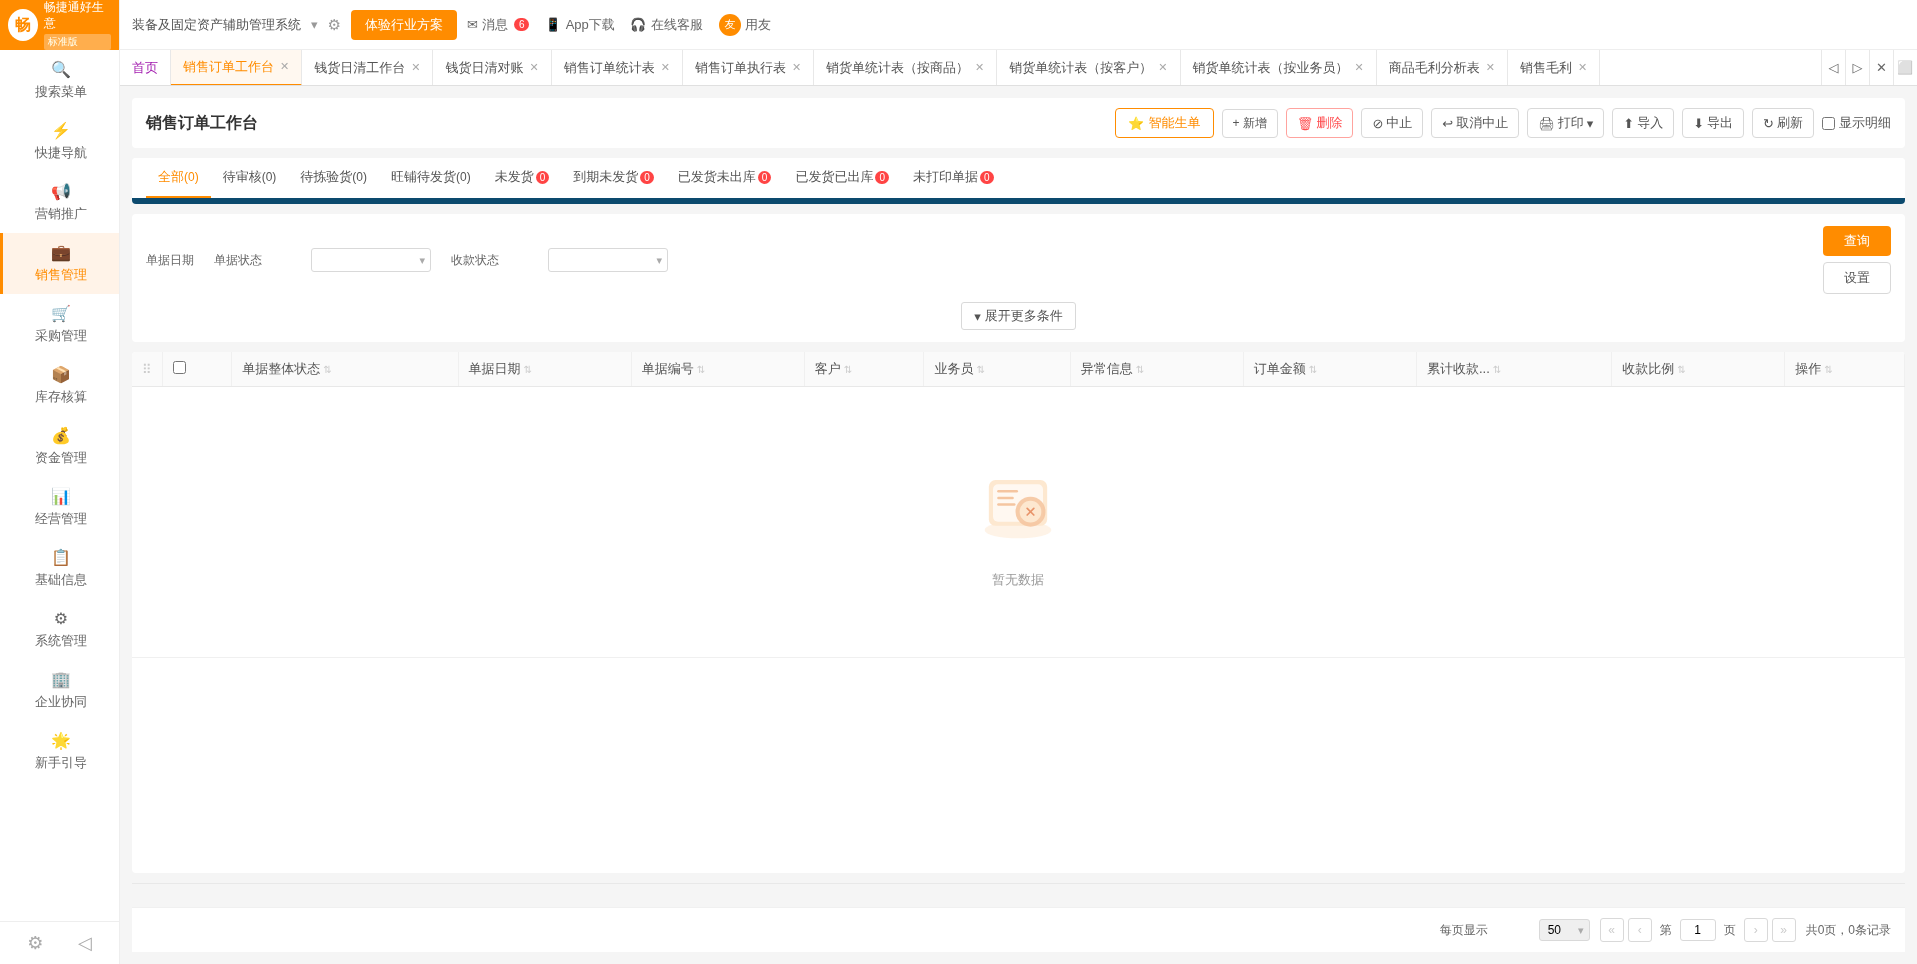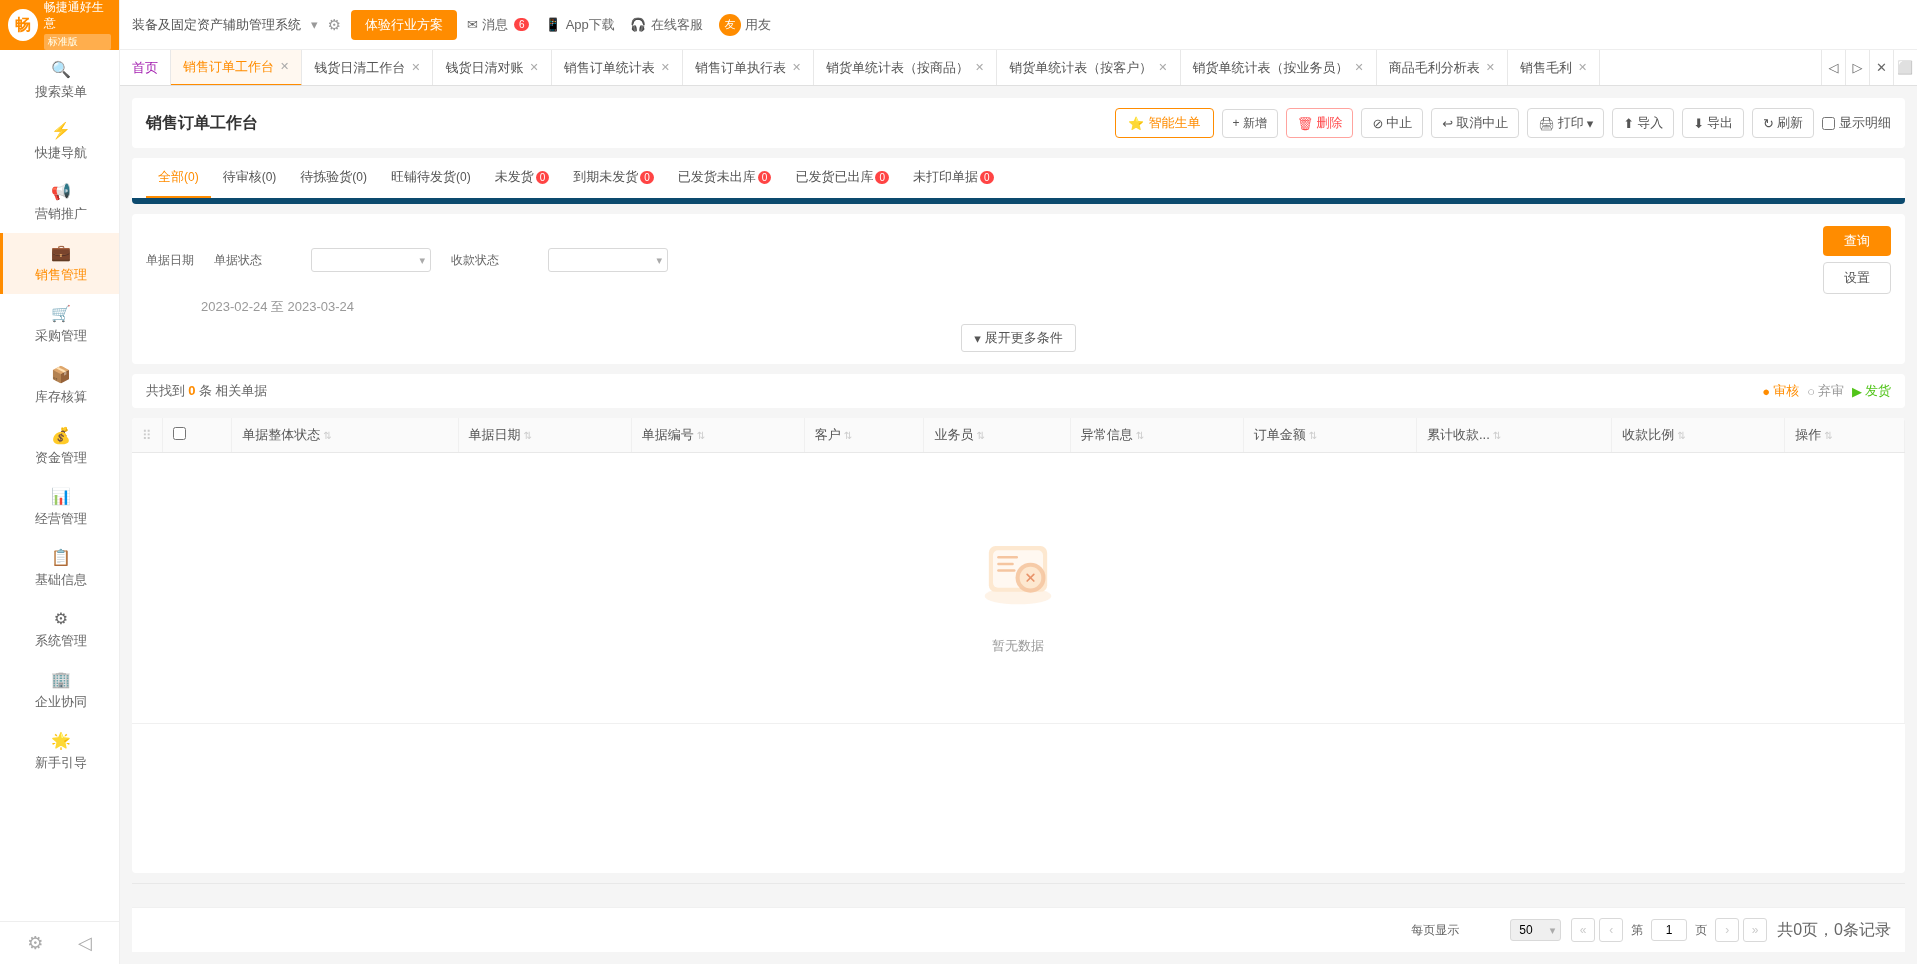--- a/index.html
+++ b/index.html
@@ -97,21 +97,21 @@
     .empty-text { color: #999; font-size: 13px; }
 
     
     .pagination { background: #fff; border-top: 1px solid #f0f0f0; padding: 10px 14px; display: flex; align-items: center; justify-content: flex-end; gap: 10px; }
     .page-size-label { color: #666; font-size: 12px; }
     .page-size-select { border: 1px solid #d9d9d9; border-radius: 3px; padding: 3px 20px 3px 8px; font-size: 12px; appearance: none; cursor: pointer; }
     .page-nav { display: flex; align-items: center; gap: 4px; }
     .page-btn { width: 24px; height: 24px; border: 1px solid #d9d9d9; border-radius: 3px; display: flex; align-items: center; justify-content: center; cursor: pointer; font-size: 12px; color: #555; background: #fff; }
     .page-btn.disabled { color: #ccc; cursor: default; }
     .page-input { width: 36px; border: 1px solid #d9d9d9; border-radius: 3px; padding: 3px 4px; font-size: 12px; text-align: center; }
-    .page-info { font-size: 16px; color: #666; }
+    .page-info { font-size: 12px; color: #666; }
 
     
     .h-scroll { height: 14px; background: #f5f5f5; border-top: 1px solid #e8e8e8; overflow-x: auto; }
     .h-scroll-inner { width: 2000px; height: 1px; }
 
     
     input[type=checkbox] { cursor: pointer; }
   </style>
 </head>
 <body>
@@ -346,57 +346,28 @@
             <select class="select-field">
               <option value=""></option>
             </select>
           </div>
         </div>
         <div class="search-actions">
           <button class="btn-query">查询</button>
           <button class="btn-setting">设置</button>
         </div>
       </div>
-      <div style="margin-top:4px;padding-left:55px;">
-        <span style="font-size:12px;color:#999;">
-          <span>2023-02-24</span>
-          <span> 至 </span>
-          <span>2023-03-24</span>
-        </span>
-      </div>
       <div class="expand-row">
         <button class="btn-expand">
           <span>▾</span>
           <span>展开更多条件</span>
         </button>
       </div>
     </div>
 
-    <div class="results-bar">
-      <div style="font-size:12px;color:#666;">
-        <span>共找到</span>
-        <span style="color:#ff8c00;font-weight:bold;">0</span>
-        <span>条</span>
-        <span>相关单据</span>
-      </div>
-      <div class="results-actions">
-        <span class="results-action-btn review">
-          <span>●</span>
-          <span>审核</span>
-        </span>
-        <span class="results-action-btn revoke">
-          <span>○</span>
-          <span>弃审</span>
-        </span>
-        <span class="results-action-btn ship">
-          <span>▶</span>
-          <span>发货</span>
-        </span>
-      </div>
-    </div>
 
     <div class="table-area">
       <table class="data-table">
         <thead id="table-head">
             <tr>
               <th><span class="drag-handle">⠿</span></th>
               <th class="checkbox-col"><input type="checkbox" style=""></th>
               <th>
                 <div class="th-sort">
                   <span>单据整体状态</span>

